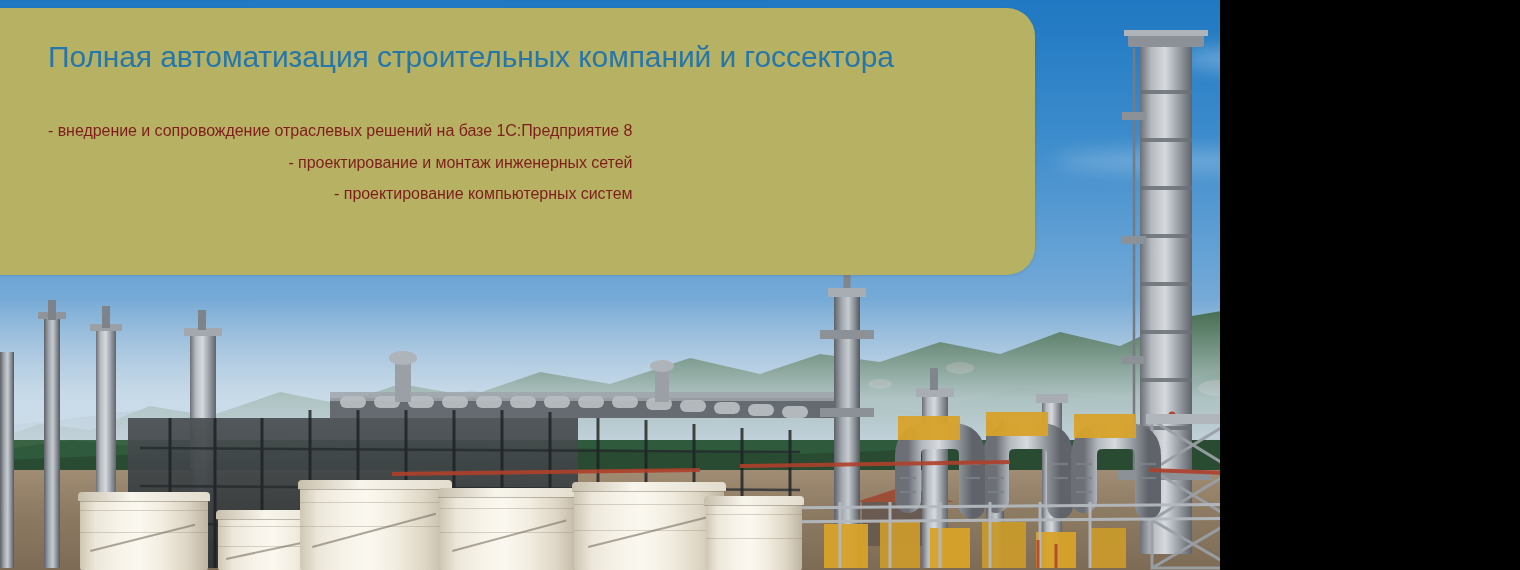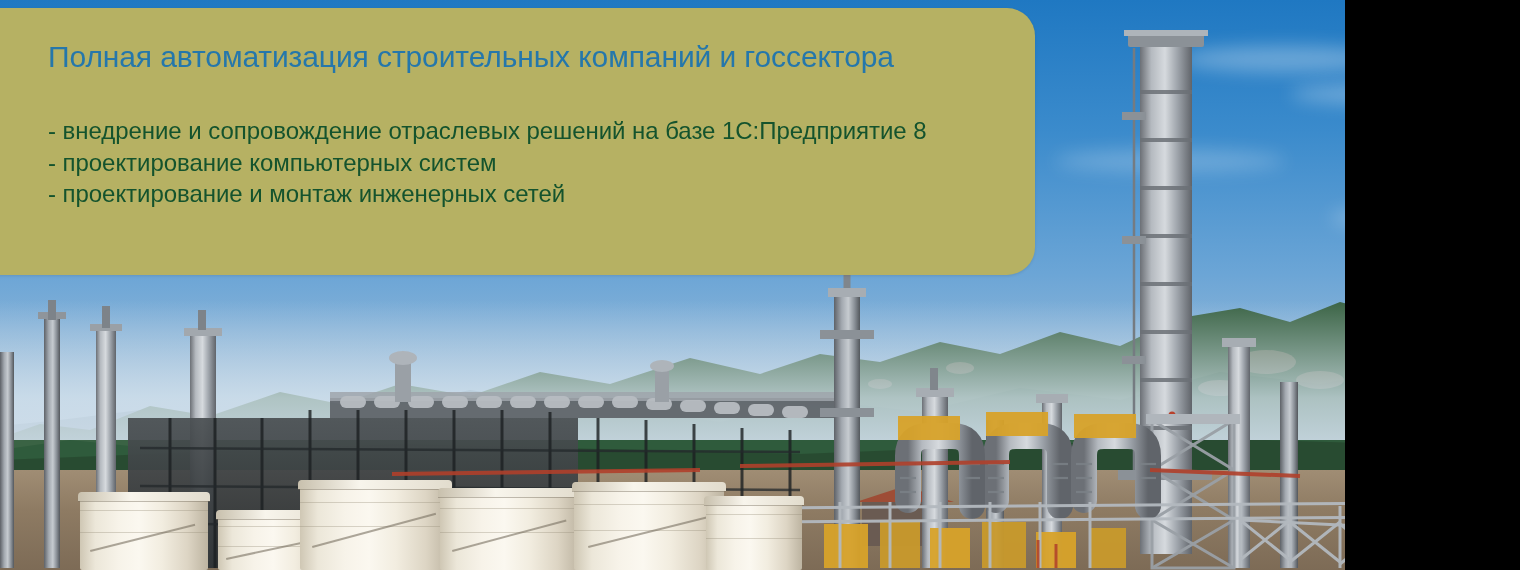--- a/index.html
+++ b/index.html
@@ -3,24 +3,25 @@
 <meta charset="utf-8">
 <title>Banner</title>
 <style>
   html, body {
     margin: 0;
     padding: 0;
     background: #000;
   }
   #stage {
     position: relative;
-    width: 1345px;
+    width: 1220px;
     height: 570px;
     overflow: hidden;
     font-family: "Liberation Sans", sans-serif;
+    text-align: right;
   }
 
   
   .photo {
     position: absolute;
     inset: 0;
     overflow: hidden;
   }
   .sky {
     position: absolute;
@@ -119,22 +120,22 @@
   }
   .bullets {
     position: absolute;
     left: 0;
     top: 107px;
     list-style: none;
     margin: 0;
     padding: 0;
   }
   .bullets li {
-    font-size: 24px;
-    color: #14532d;
+    font-size: 16px;
+    color: #7f1d1d;
     line-height: 31.5px;
     white-space: nowrap;
     letter-spacing: -0.05px;
   }
 </style>
 </head>
 <body>
 
 <div id="stage">
 
@@ -439,19 +440,19 @@
       </div>
     </div>
   </div>
 
   <div class="panel">
     <div class="panel-inner">
       <div class="headline">Полная автоматизация строительных компаний и госсектора</div>
 
       <ul class="bullets">
         <li>- внедрение и сопровождение отраслевых решений на базе 1С:Предприятие 8</li>
+        <li>- проектирование и монтаж инженерных сетей</li>
         <li>- проектирование компьютерных систем</li>
-        <li>- проектирование и монтаж инженерных сетей</li>
       </ul>
     </div>
   </div>
 
 </div>
 
 </body></html>

